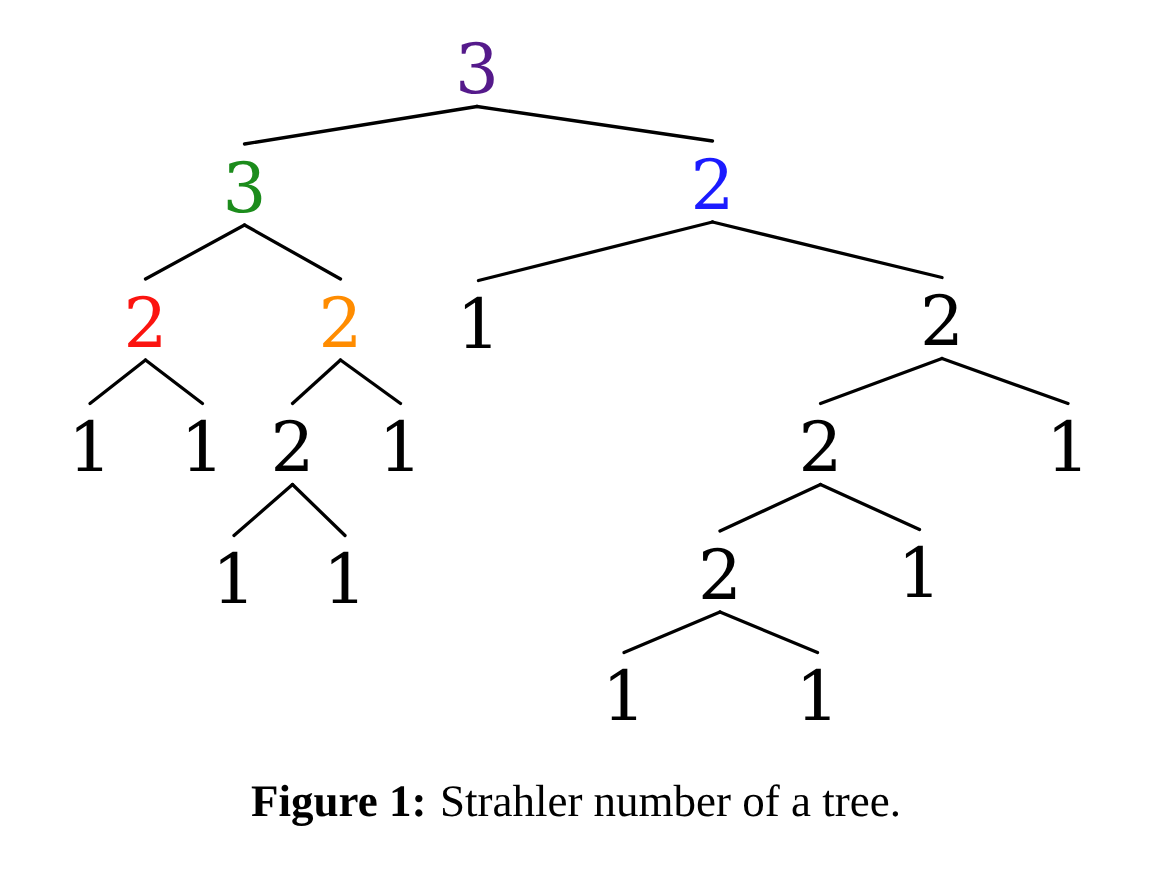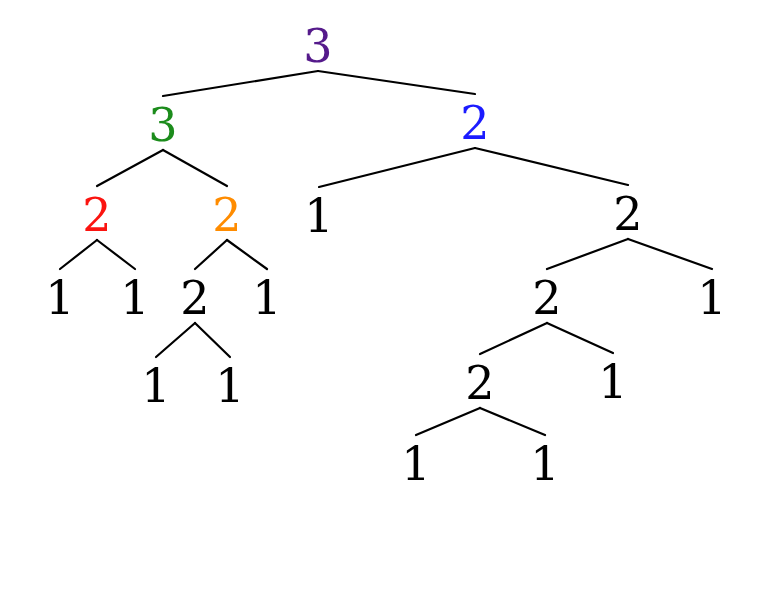--- a/index.html
+++ b/index.html
@@ -76,13 +76,16 @@
       <text x="267" y="314" text-anchor="middle" fill="#000000" class="node-label">1</text>
       <text x="547" y="314" text-anchor="middle" fill="#000000" class="node-label">2</text>
       <text x="712" y="314" text-anchor="middle" fill="#000000" class="node-label">1</text>
       <text x="156" y="402" text-anchor="middle" fill="#000000" class="node-label">1</text>
       <text x="230" y="402" text-anchor="middle" fill="#000000" class="node-label">1</text>
       <text x="480" y="399" text-anchor="middle" fill="#000000" class="node-label">2</text>
       <text x="613" y="398" text-anchor="middle" fill="#000000" class="node-label">1</text>
       <text x="416" y="480" text-anchor="middle" fill="#000000" class="node-label">1</text>
       <text x="545" y="480" text-anchor="middle" fill="#000000" class="node-label">1</text>
     </svg>
+  <div class="caption">
+    <span class="cap-label">Figure 1:</span><span>Strahler number of a tree.</span>
+  </div>
 </div>
 
 </body></html>

